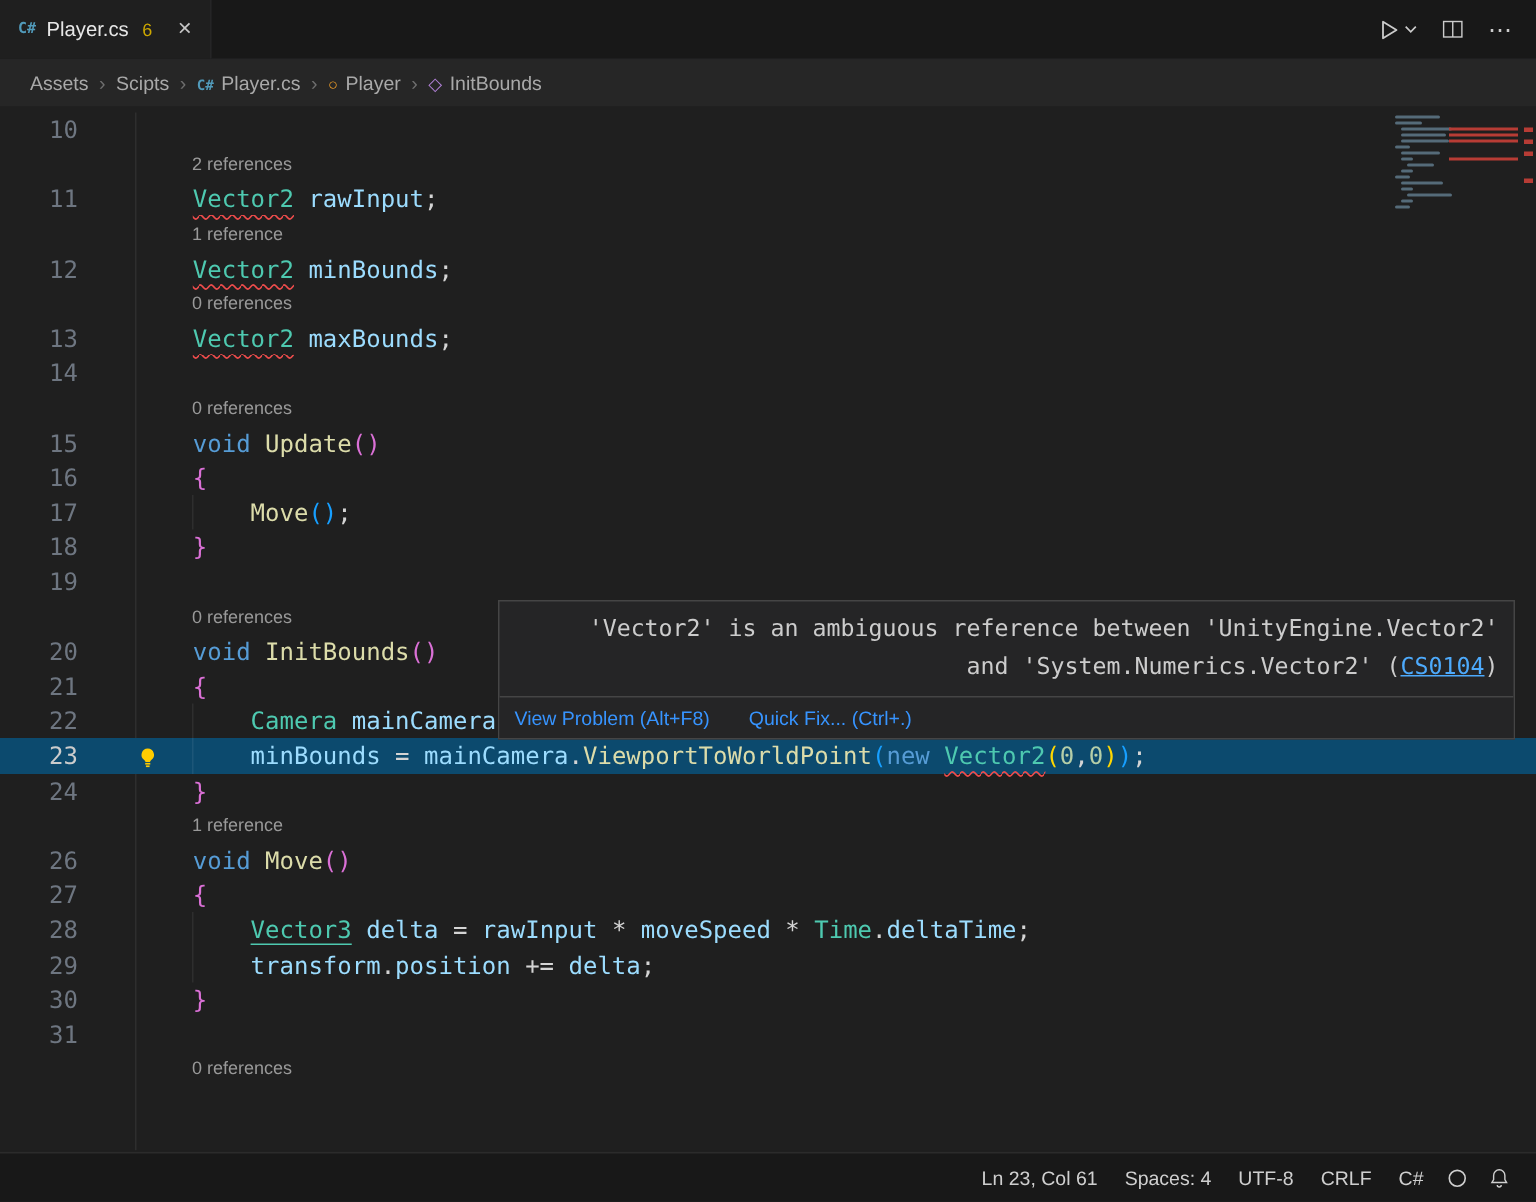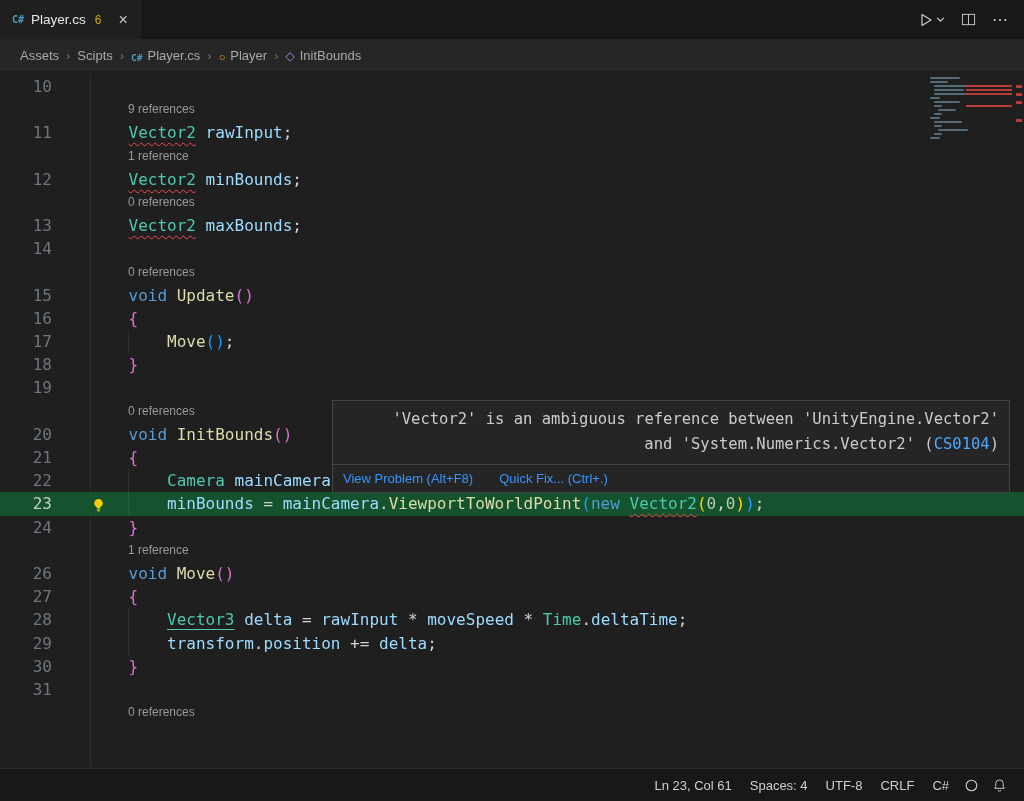--- a/index.html
+++ b/index.html
@@ -24,39 +24,39 @@
   .ic-csharp { color:#519aba; font-family:"DejaVu Sans Mono",monospace; font-size:9.5px; font-weight:bold; }
   .ic-class { color:#ee9d28; font-size:11px; }
   .ic-method { color:#b180d7; font-size:12px; }
 
   
   .editor { position:relative; height:696px; background:#1f1f1f; overflow:hidden; }
   .guide0 { position:absolute; left:90px; top:4px; bottom:0; width:1px; background:rgba(255,255,255,0.07); z-index:1; }
   .code-rows { position:absolute; top:4px; left:0; right:0; z-index:2; }
   .row { height:23.2px; line-height:23.2px; position:relative; white-space:pre;
          font-family:"DejaVu Sans Mono",monospace; font-size:16px; }
-  .row.current { background:#14532d; }
+  .row.current { background:#0c4a6e; }
   .code-row .num { position:absolute; left:0; width:52px; text-align:right; color:#6e7681; }
   .row.current .num { color:#cccccc; }
   .code-row .txt { position:absolute; left:90px; }
   .lens-row { }
   .lens-text { position:absolute; left:128px; top:4px; font-family:"Liberation Sans",sans-serif; font-size:12px; color:#999999; line-height:normal; cursor:pointer; }
   .guide.g1 { position:absolute; left:128px; top:0; bottom:0; width:1px; background:rgba(255,255,255,0.07); }
   .bulb { position:absolute; left:91px; top:4px; width:15px; height:15px; cursor:pointer; }
 
   .tk-pl{color:#d4d4d4} .tk-kw{color:#569cd6} .tk-type{color:#4ec9b0} .tk-fn{color:#dcdcaa}
   .tk-var{color:#9cdcfe} .tk-num{color:#b5cea8} .tk-pun{color:#d4d4d4} .tk-op{color:#d4d4d4}
   .tk-p1{color:#ffd700} .tk-p2{color:#da70d6} .tk-p3{color:#179fff}
   .sq-r{ text-decoration-line:underline; text-decoration-style:wavy; text-decoration-color:#f14c4c; text-decoration-thickness:1px; text-underline-offset:4px; text-decoration-skip-ink:none; }
   .sq-g{ text-decoration-line:underline; text-decoration-style:wavy; text-decoration-color:#3fa63f; text-decoration-thickness:1px; text-underline-offset:4px; text-decoration-skip-ink:none;text-decoration:underline; }
 
   
   .hover-popup { position:absolute; left:332px; top:329px; width:678px; background:#252526; border:1px solid #454545; z-index:10;text-align:right; }
   .hover-msg { padding:6px 10px 7px 10px; font-family:"DejaVu Sans Mono",monospace; font-size:15.5px; line-height:25px; color:#cccccc; }
-  .hover-link { color:#4daafc; cursor:pointer; }
+  .hover-link { color:#4daafc; text-decoration:underline; cursor:pointer; }
   .hover-actions { border-top:1px solid #454545; padding:6px 10px; font-size:13px; display:flex; gap:26px; background:#252526; }
   .action-link { color:#3794ff; cursor:pointer; }
 
   
   .minimap { position:absolute; top:0; right:16px; width:78px; padding-top:5px; z-index:5; }
   .mm-row { height:4px; position:relative; }
   .mm-bar { position:absolute; top:1px; height:2px; background:rgba(130,170,195,0.55); border-radius:1px; }
   .mm-err { position:absolute; top:1px; right:-4px; width:46px; height:2px; background:#b73c35; }
   .ruler { position:absolute; top:0; right:0; width:10px; bottom:0; z-index:6; }
   .ruler-mark { position:absolute; right:2px; width:6px; height:3px; background:#b73c35; }
@@ -121,21 +121,21 @@
       <span class="bc-item">
         <span class="bc-ic ic-method">◇</span>
         <span>InitBounds</span>
       </span>
     </div>
 
   <div class="editor">
     <div class="guide0"></div>
     <div class="code-rows">
         <div class="row code-row"><span class="num">10</span><span class="txt"></span></div>
-        <div class="row lens-row"><span class="lens-text">9 references</span></div>
+        <div class="row lens-row"><span class="lens-text">2 references</span></div>
         <div class="row code-row"><span class="num">11</span><span class="txt"><span class="tk-pl">    </span><span class="tk-type sq-r">Vector2</span><span class="tk-pl"> </span><span class="tk-var">rawInput</span><span class="tk-pun">;</span></span></div>
         <div class="row lens-row"><span class="lens-text">1 reference</span></div>
         <div class="row code-row"><span class="num">12</span><span class="txt"><span class="tk-pl">    </span><span class="tk-type sq-r">Vector2</span><span class="tk-pl"> </span><span class="tk-var">minBounds</span><span class="tk-pun">;</span></span></div>
         <div class="row lens-row"><span class="lens-text">0 references</span></div>
         <div class="row code-row"><span class="num">13</span><span class="txt"><span class="tk-pl">    </span><span class="tk-type sq-r">Vector2</span><span class="tk-pl"> </span><span class="tk-var">maxBounds</span><span class="tk-pun">;</span></span></div>
         <div class="row code-row"><span class="num">14</span><span class="txt"></span></div>
         <div class="row lens-row"><span class="lens-text">0 references</span></div>
         <div class="row code-row"><span class="num">15</span><span class="txt"><span class="tk-pl">    </span><span class="tk-kw">void</span><span class="tk-pl"> </span><span class="tk-fn">Update</span><span class="tk-p2">()</span></span></div>
         <div class="row code-row"><span class="num">16</span><span class="txt"><span class="tk-pl">    </span><span class="tk-p2">{</span></span></div>
         <div class="row code-row"><span class="guide g1"></span><span class="num">17</span><span class="txt"><span class="tk-pl">        </span><span class="tk-fn">Move</span><span class="tk-p3">()</span><span class="tk-pun">;</span></span></div>

